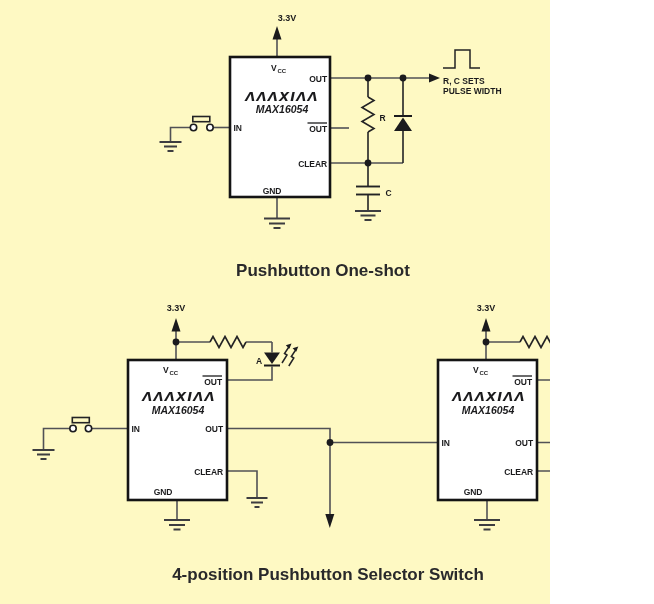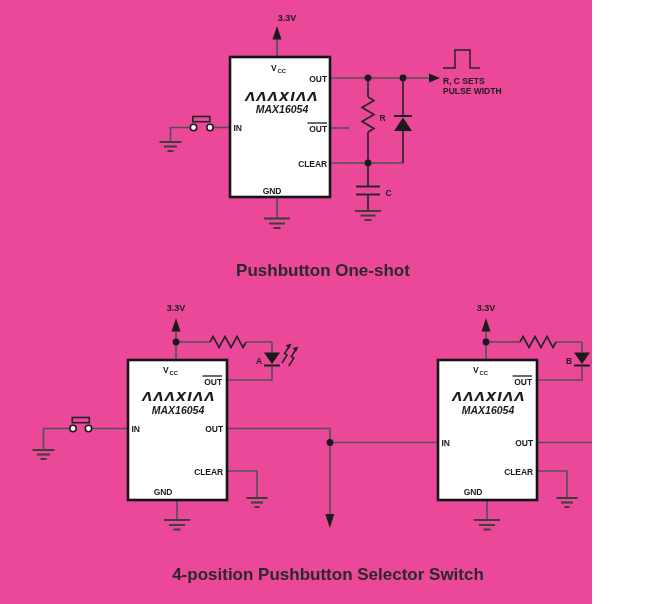--- a/index.html
+++ b/index.html
@@ -1,16 +1,16 @@
 <!DOCTYPE html>
 <html><head>
 <meta charset="utf-8">
 <style>
   html,body{margin:0;padding:0;background:#fff}
-  .stage{position:relative;width:592px;height:604px;background:#ec4899;overflow:hidden}
+  .stage{position:relative;width:550px;height:604px;background:#fef9c3;overflow:hidden}
   svg{display:block}
   .wire{stroke:#515155;stroke-width:1.6;fill:none}
   .comp{stroke:#232325;stroke-width:1.6;fill:none}
   .thin{stroke:#232325;stroke-width:1.5;fill:none}
   .plate{stroke:#232325;stroke-width:1.9;fill:none}
   .bar{stroke:#1b1b1d;stroke-width:2;fill:none}
   .gnd{stroke:#3d3d40;stroke-width:1.8;fill:none}
   .blk{fill:#1b1b1d;stroke:none}
   .chipbox{fill:#ffffff;stroke:#141414;stroke-width:2.6}
   .pbtn{fill:#ffffff;stroke:#1b1b1d;stroke-width:1.6}

